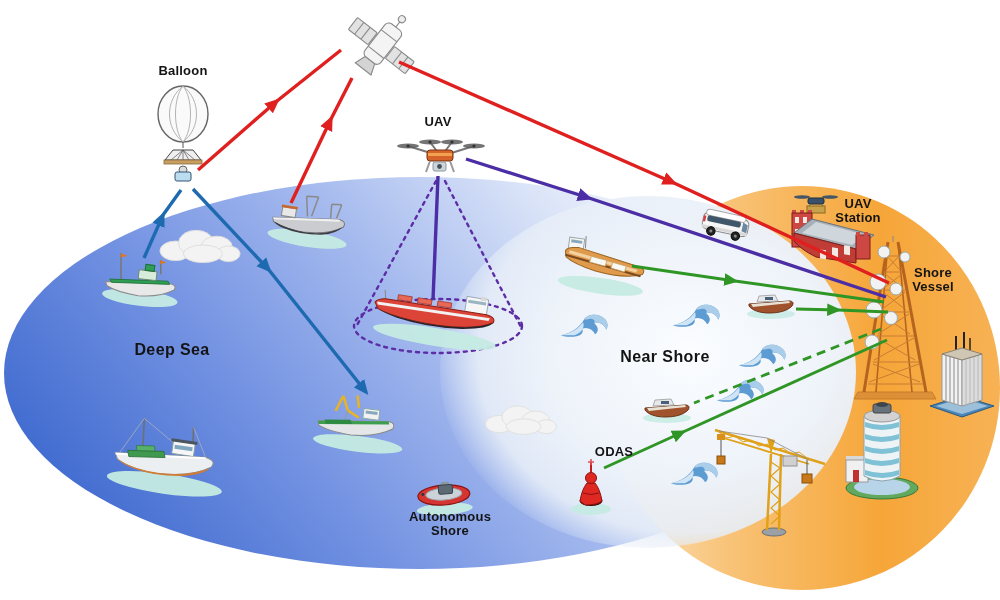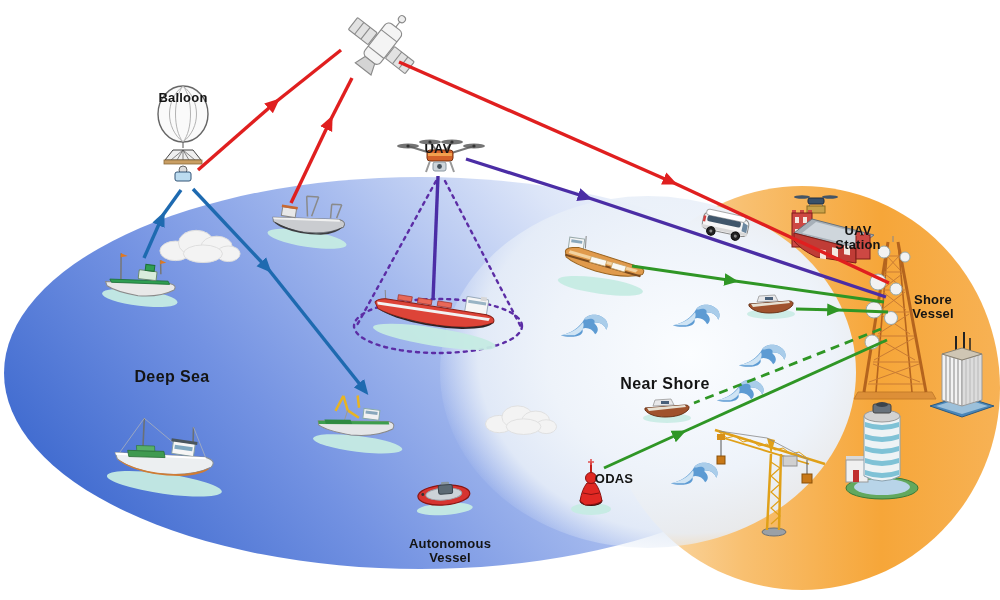--- a/index.html
+++ b/index.html
@@ -1,21 +1,21 @@
 <!DOCTYPE html>
 <html><head>
 <meta charset="utf-8">
 <style>
   html,body{margin:0;padding:0;background:#ffffff;}
   #canvas{position:relative;width:1000px;height:600px;background:#ffffff;overflow:hidden;
           font-family:"Liberation Sans",sans-serif;}
   .layer{position:absolute;left:0;top:0;pointer-events:none;}
   .ent{position:absolute;}
   .lbl{position:absolute;transform:translateX(-50%);font-weight:bold;font-size:13px;color:#141414;
-       text-align:center;white-space:pre-line;line-height:1.1;letter-spacing:.2px;margin-top:27px;}
+       text-align:center;white-space:pre-line;line-height:1.1;letter-spacing:.2px;}
   .lbl-lg{font-size:16px;letter-spacing:.4px;}
 </style>
 </head>
 <body>
 
 <div id="canvas">
 
   <svg class="layer" width="1000" height="600" viewBox="0 0 1000 600">
     <defs>
       <linearGradient id="gSea" x1="0" y1="0.7" x2="1" y2="0.3">
@@ -446,15 +446,15 @@
   <div class="lbl" style="left:183px;top:64px">Balloon</div>
   <div class="lbl" style="left:438px;top:115px">UAV</div>
   <div class="lbl" style="left:858px;top:197px">UAV
 Station</div>
   <div class="lbl" style="left:933px;top:266px">Shore
 Vessel</div>
   <div class="lbl lbl-lg" style="left:172px;top:341px">Deep Sea</div>
   <div class="lbl lbl-lg" style="left:665px;top:348px">Near Shore</div>
   <div class="lbl" style="left:614px;top:445px">ODAS</div>
   <div class="lbl" style="left:450px;top:510px">Autonomous
-Vessel</div>
+Shore</div>
 
 </div>
 
 </body></html>

